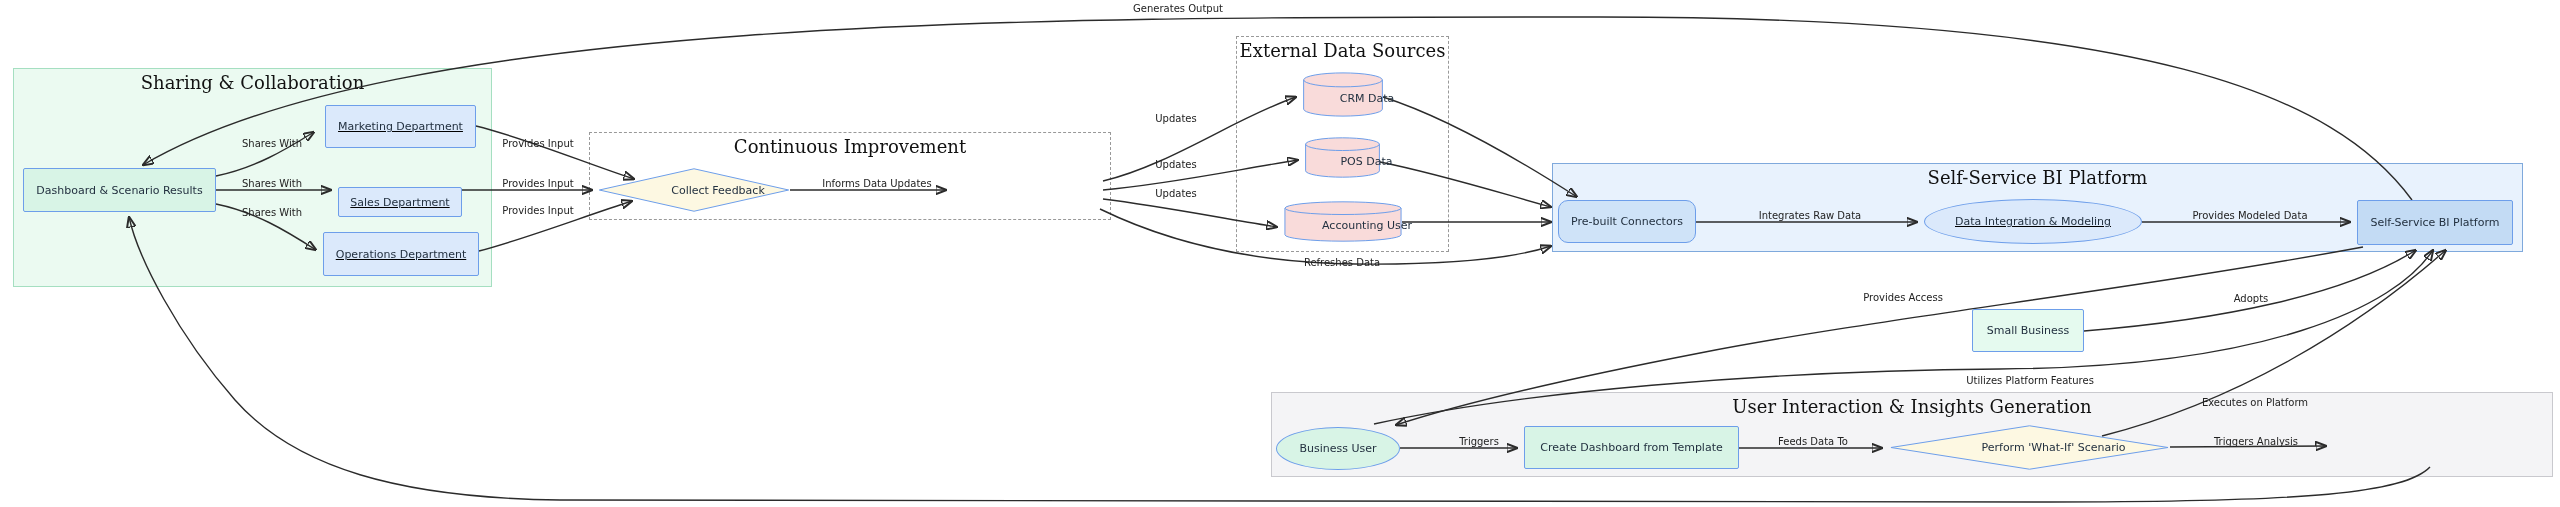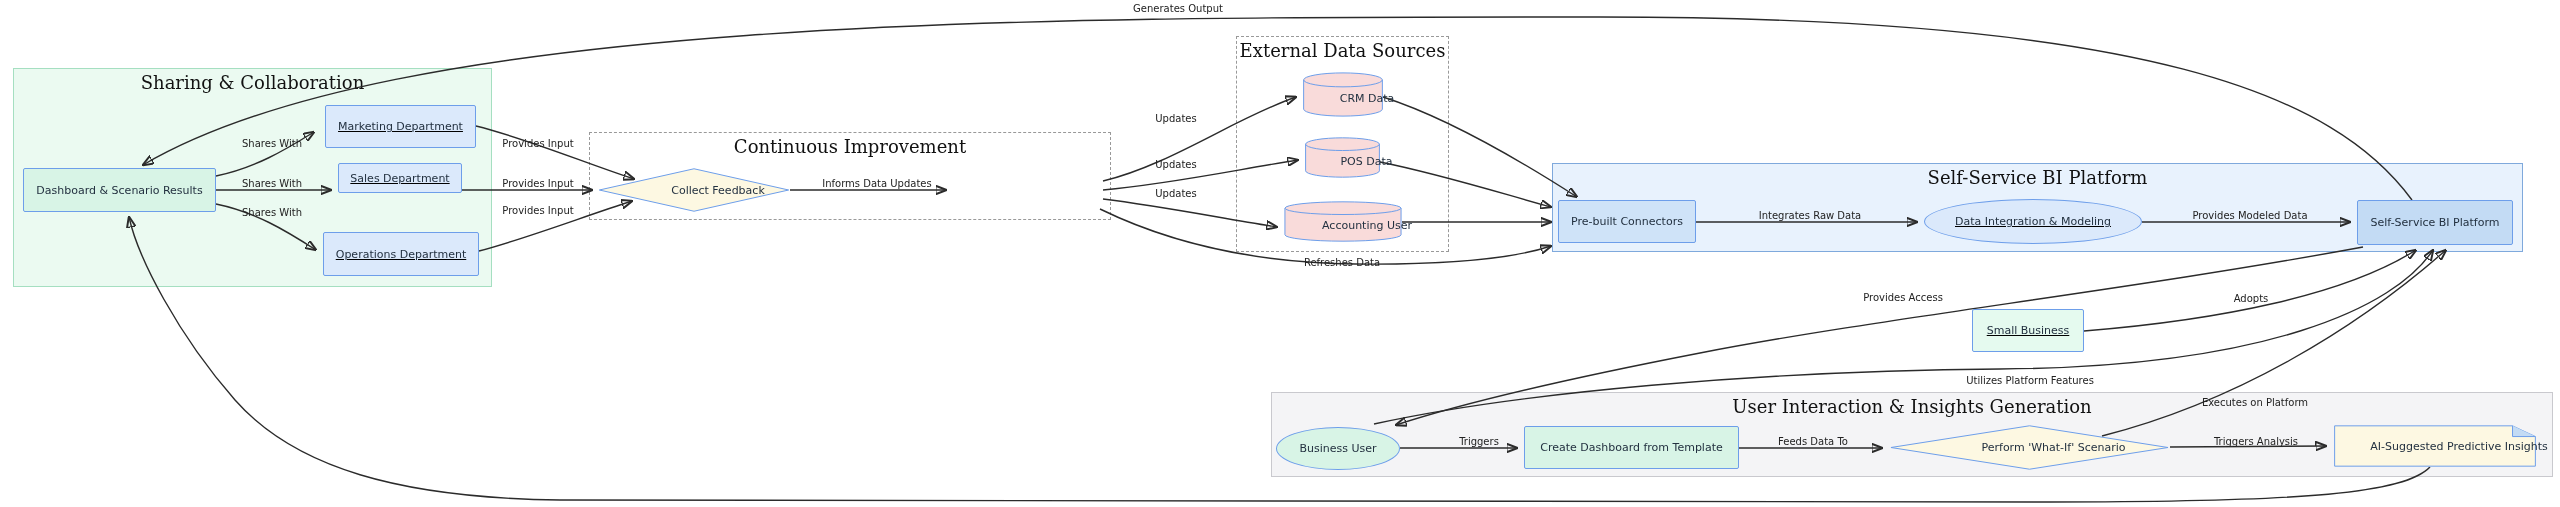--- a/index.html
+++ b/index.html
@@ -21,22 +21,22 @@
   .c-sharing{background:var(--sharing_bg);border:1px solid var(--sharing_border);}
   .c-dashed{background:transparent;border:1px dashed var(--dashed_border);}
   .c-platform{background:var(--platform_bg);border:1px solid var(--platform_border);}
   .c-interaction{background:var(--interaction_bg);border:1px solid var(--interaction_border);}
   #edges{position:absolute;left:0;top:0;z-index:2;pointer-events:none;}
   #edges path{stroke:var(--edge);stroke-width:1.4;fill:none;}
   .node{position:absolute;box-sizing:border-box;z-index:3;display:flex;align-items:center;justify-content:center;}
   .node .nlabel{font-size:11px;color:#233140;white-space:nowrap;text-align:center;z-index:1;}
   .n-rect{border:1px solid var(--node_border);border-radius:2px;}
   .n-ellipse{border:1px solid var(--node_border);border-radius:50%;}
-  .f-mint{background:var(--mint_fill);} .f-mintlight{background:var(--mint_light_fill);text-decoration:underline;}
-  .f-blue{background:var(--blue_fill);text-decoration:underline;} .f-bluemid{background:var(--blue_mid_fill);}
+  .f-mint{background:var(--mint_fill);} .f-mintlight{background:var(--mint_light_fill);}
+  .f-blue{background:var(--blue_fill);text-decoration:underline;} .f-bluemid{background:var(--blue_mid_fill);border-radius:10px;}
   .f-bluedark{background:var(--blue_dark_fill);}
   .n-shape{border:none;background:transparent;padding-left:48px;}
   .n-shape svg{position:absolute;left:0;top:0;width:100%;height:100%;}
   .n-shape svg *{vector-effect:non-scaling-stroke;}
   .cyl .nlabel{padding-top:7px;}
   .elabel{position:absolute;z-index:4;transform:translate(-50%,-50%);font-size:10px;
     color:var(--label_color);white-space:nowrap;text-align:right;}
 </style>
 </head>
 <body>
@@ -91,21 +91,21 @@
     <path d="M2170,447 L2326,446" marker-end="url(#arrow)"></path>
     <path d="M2430,467 C2405,493 2310,502 2050,502 C1450,503 850,503 560,500 C400,498 295,468 235,400 C178,335 138,258 129,217" marker-end="url(#arrow)"></path>
   </svg>
 
   <div class="node n-rect f-mint" style="left:23px;top:168px;width:193px;height:44px">
     <span class="nlabel">Dashboard &amp; Scenario Results</span>
   </div>
   <div class="node n-rect f-blue" style="left:325px;top:105px;width:151px;height:43px">
     <span class="nlabel">Marketing Department</span>
   </div>
-  <div class="node n-rect f-blue" style="left:338px;top:163px;width:124px;height:30px">
+  <div class="node n-rect f-blue" style="left:338px;top:187px;width:124px;height:30px">
     <span class="nlabel">Sales Department</span>
   </div>
   <div class="node n-rect f-blue" style="left:323px;top:232px;width:156px;height:44px">
     <span class="nlabel">Operations Department</span>
   </div>
 
   <div class="node n-shape" style="left:598px;top:168px;width:192px;height:44px">
     <svg viewBox="0 0 100 40" preserveAspectRatio="none">
       <polygon points="50,0.7 99.3,20 50,39.3 0.7,20" fill="#fdf8e2" stroke="#6d9eea"></polygon>
     </svg>
@@ -153,27 +153,20 @@
   </div>
   <div class="node n-rect f-mint" style="left:1524px;top:426px;width:215px;height:43px">
     <span class="nlabel">Create Dashboard from Template</span>
   </div>
   <div class="node n-shape" style="left:1889px;top:425px;width:281px;height:45px">
     <svg viewBox="0 0 100 40" preserveAspectRatio="none">
       <polygon points="50,0.7 99.3,20 50,39.3 0.7,20" fill="#fdf8e2" stroke="#6d9eea"></polygon>
     </svg>
     <span class="nlabel">Perform 'What-If' Scenario</span>
   </div>
-  <div class="node n-shape" style="left:2333px;top:425px;width:204px;height:42px">
-    <svg viewBox="0 0 100 40" preserveAspectRatio="none">
-      <path d="M0.8,0.8 L88,0.8 L99.2,11 L99.2,39.2 L0.8,39.2 Z" fill="#fdf8e2" stroke="#6d9eea"></path>
-      <path d="M88,0.8 L88,11 L99.2,11" fill="#c3dbf4" stroke="#6d9eea"></path>
-    </svg>
-    <span class="nlabel">AI-Suggested Predictive Insights</span>
-  </div>
 
   <div class="elabel" style="left:272px;top:143px">Shares With</div>
   <div class="elabel" style="left:272px;top:183px">Shares With</div>
   <div class="elabel" style="left:272px;top:212px">Shares With</div>
   <div class="elabel" style="left:538px;top:143px">Provides Input</div>
   <div class="elabel" style="left:538px;top:183px">Provides Input</div>
   <div class="elabel" style="left:538px;top:210px">Provides Input</div>
   <div class="elabel" style="left:877px;top:183px">Informs Data Updates</div>
   <div class="elabel" style="left:1176px;top:118px">Updates</div>
   <div class="elabel" style="left:1176px;top:164px">Updates</div>

